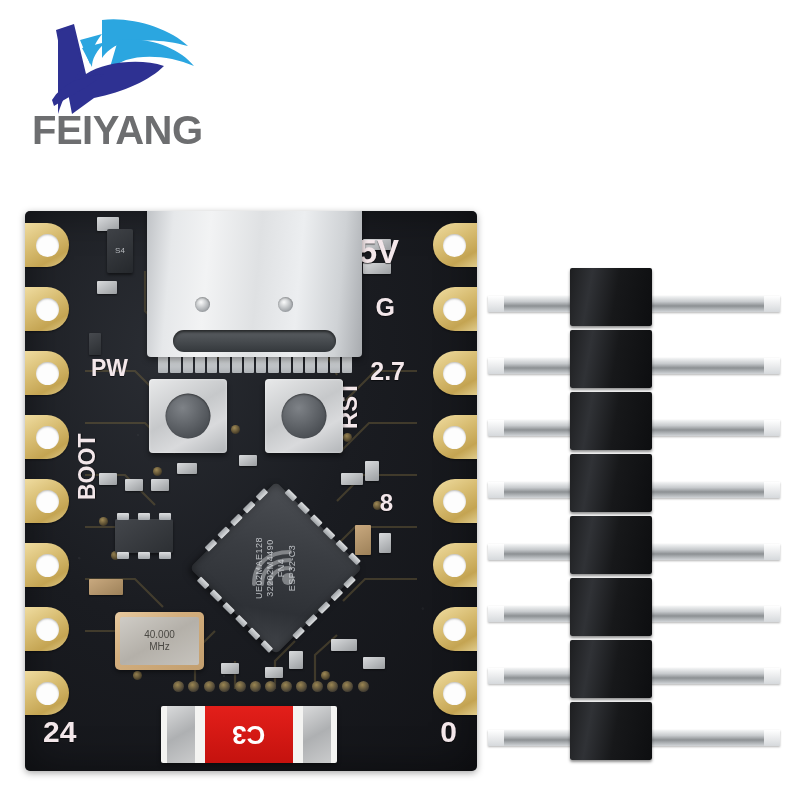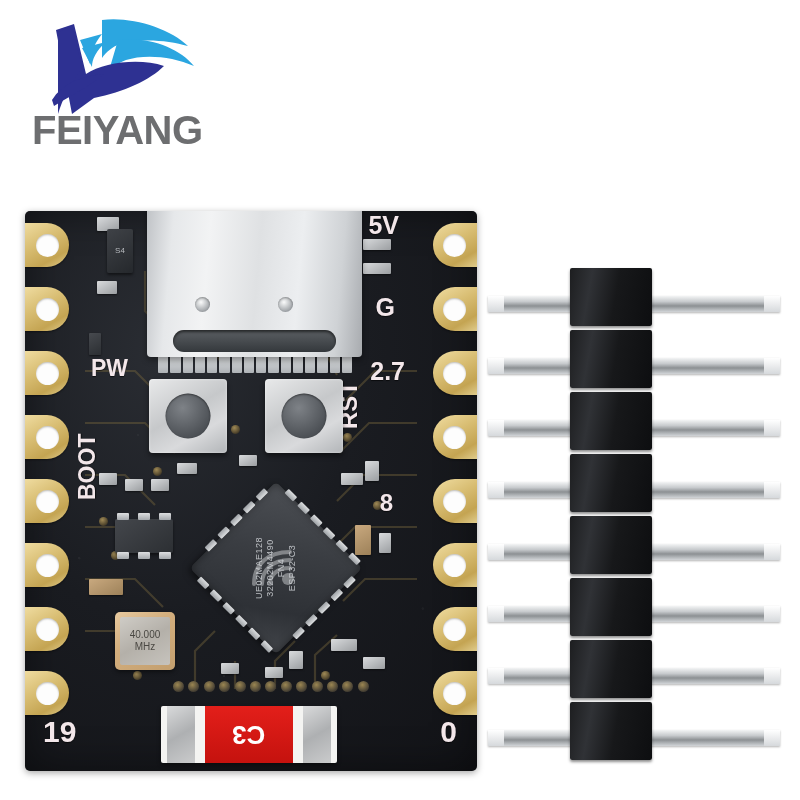--- a/index.html
+++ b/index.html
@@ -203,21 +203,21 @@
     position: absolute;
     width: 12px; height: 6px;
     background: linear-gradient(#dcdee0, #9ea2a6);
     border-radius: 1px;
   }
 
   
   #crystal-osc {
     position: absolute;
     left: 90px; top: 401px;
-    width: 60px; height: 58px;
+    width: 89px; height: 58px;
     background: linear-gradient(145deg, #e8caa0, #d3ae7d 40%, #c29e6e);
     border-radius: 5px;
     box-shadow: 0 2px 4px rgba(0,0,0,0.45);
     z-index: 5;
   }
   #crystal-osc .lid {
     position: absolute;
     inset: 5px;
     background: linear-gradient(150deg, #cfccc6, #b4b0a9 50%, #c6c3bd);
     border-radius: 2px;
@@ -458,30 +458,30 @@
   <div class="pad right" style="top:332px">
       <span class="hole"></span>
     </div>
   <div class="pad right" style="top:396px">
       <span class="hole"></span>
     </div>
   <div class="pad right" style="top:460px">
       <span class="hole"></span>
     </div>
 
-  <div class="silk" style="right:78px; top:0;  font-size:25px;">5V</div>
+  <div class="silk" style="right:78px; top:22px;  font-size:33px;">5V</div>
   <div class="silk" style="right:82px; top:82px;  font-size:25px;">G</div>
   <div class="silk" style="right:72px; top:146px; font-size:25px;">2.7</div>
   <div class="silk rot" style="right:66px; top:190px; font-size:24px;">RST</div>
   <div class="silk" style="right:84px; top:278px; font-size:24px;">8</div>
 
   <div class="silk" style="left:66px; top:144px; font-size:23px;">PW</div>
   <div class="silk rot" style="left:76px; top:262px; font-size:23px;">BOOT</div>
 
-  <div class="silk" style="left:18px; top:504px; font-size:30px;">19</div>
+  <div class="silk" style="left:18px; top:504px; font-size:30px;">24</div>
   <div class="silk" style="right:20px; top:504px; font-size:30px;">0</div>
 
   <div id="usbc-pins">
     <i></i>
       <i></i>
       <i></i>
       <i></i>
       <i></i>
       <i></i>
       <i></i>

